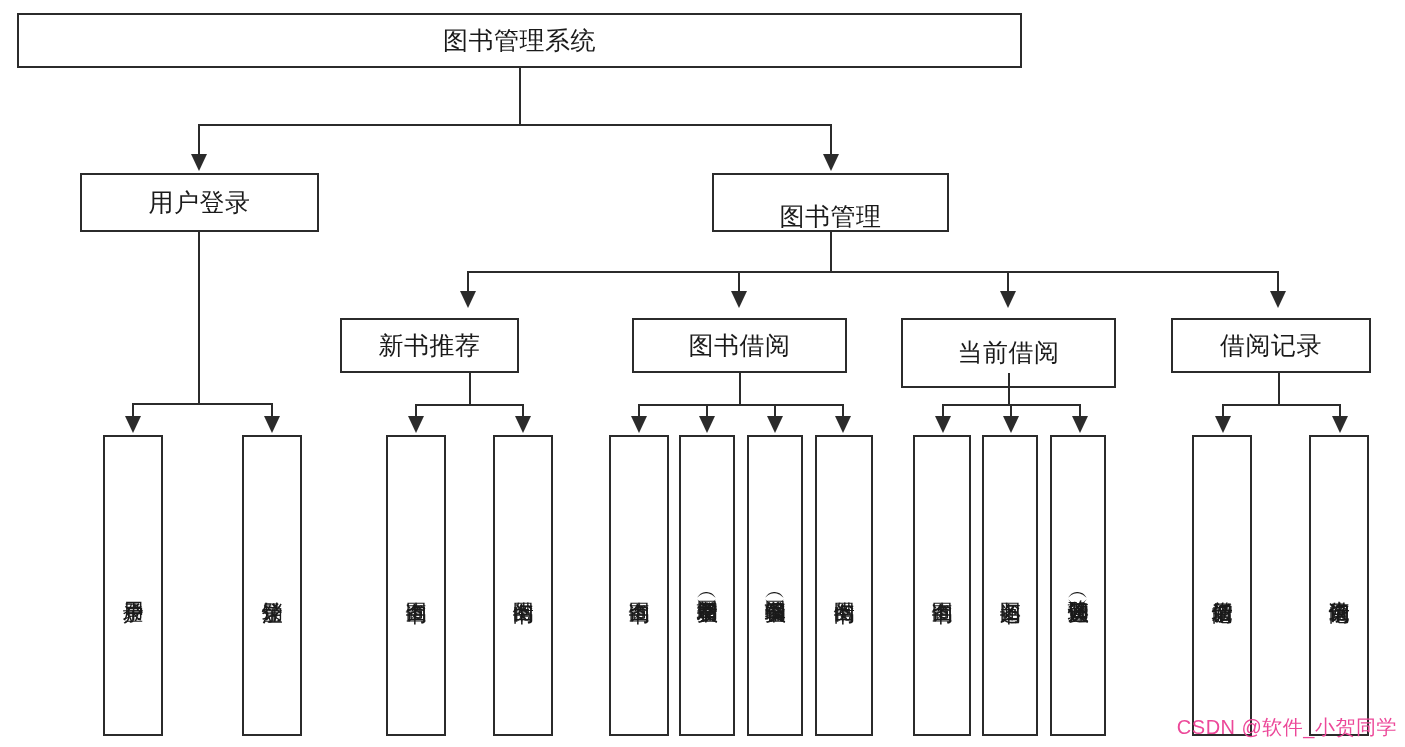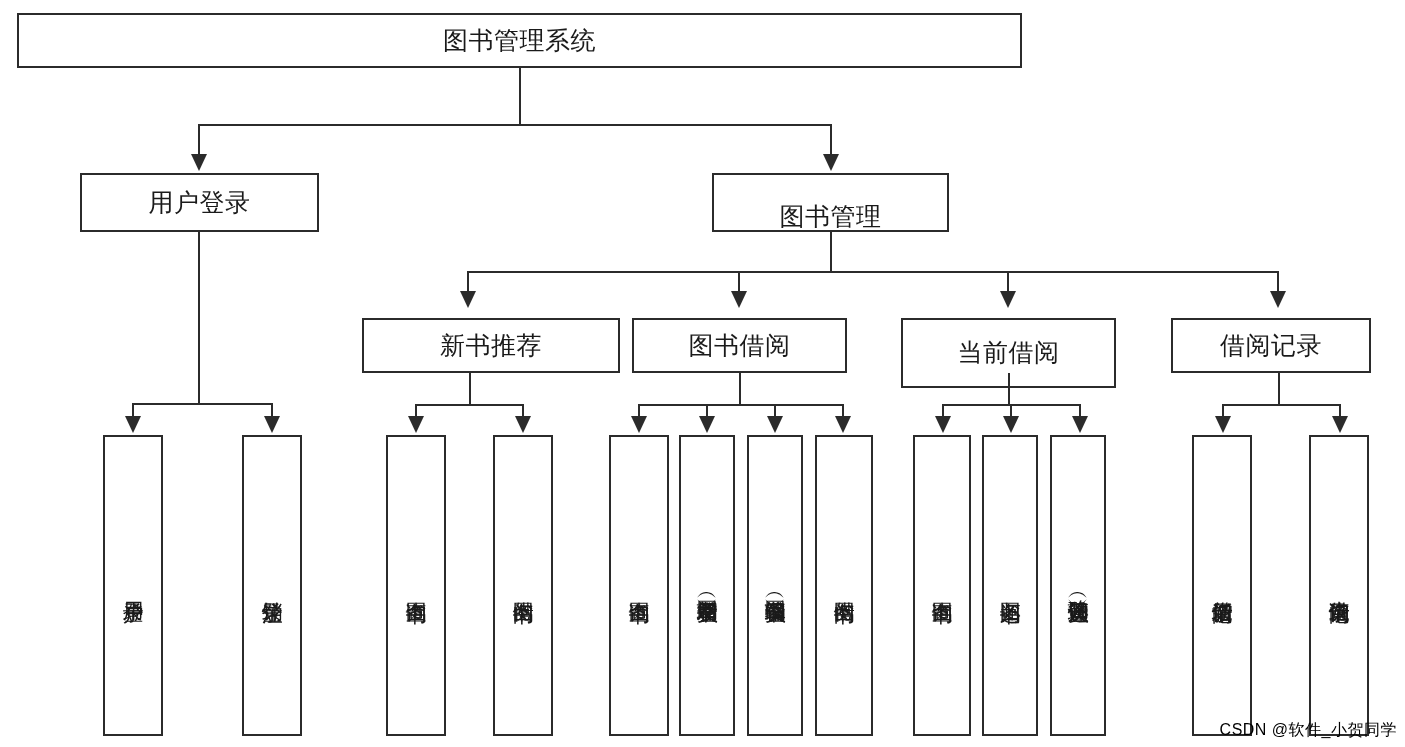--- a/index.html
+++ b/index.html
@@ -57,22 +57,22 @@
     width: 0;
     height: 0;
     border-left: 8px solid transparent;
     border-right: 8px solid transparent;
     border-top: 17px solid #2b2b2b;
   }
   #watermark {
     position: absolute;
     right: 8px;
     bottom: 6px;
-    font-size: 16px;
-    color: #000000;
+    font-size: 20px;
+    color: #ec4899;
     white-space: nowrap;
     letter-spacing: 0.5px;
     pointer-events: none;
   }
 </style>
 </head>
 <body>
 
 <div id="canvas">
 
@@ -105,21 +105,21 @@
   <div class="conn hline" style="left:467px; top:271px; width:812px;"></div>
   <div class="conn vline" style="left:467px; top:271px; height:22px;"></div>
   <div class="arrow" style="left:460px; top:291px;"></div>
   <div class="conn vline" style="left:738px; top:271px; height:22px;"></div>
   <div class="arrow" style="left:731px; top:291px;"></div>
   <div class="conn vline" style="left:1007px; top:271px; height:22px;"></div>
   <div class="arrow" style="left:1000px; top:291px;"></div>
   <div class="conn vline" style="left:1277px; top:271px; height:22px;"></div>
   <div class="arrow" style="left:1270px; top:291px;"></div>
 
-  <div class="node h" style="left:362px; top:318px; width:258px; height:55px;text-align:center;">
+  <div class="node h" style="left:340px; top:318px; width:179px; height:55px;text-align:center;">
     <span>新书推荐</span>
   </div>
   <div class="node h" style="left:632px; top:318px; width:215px; height:55px;justify-content:center;">
     <span>图书借阅</span>
   </div>
   <div class="node h" style="left:901px; top:318px; width:215px; height:70px;text-align:right;">
     <span>当前借阅</span>
   </div>
   <div class="node h" style="left:1171px; top:318px; width:200px; height:55px;">
     <span>借阅记录</span>

